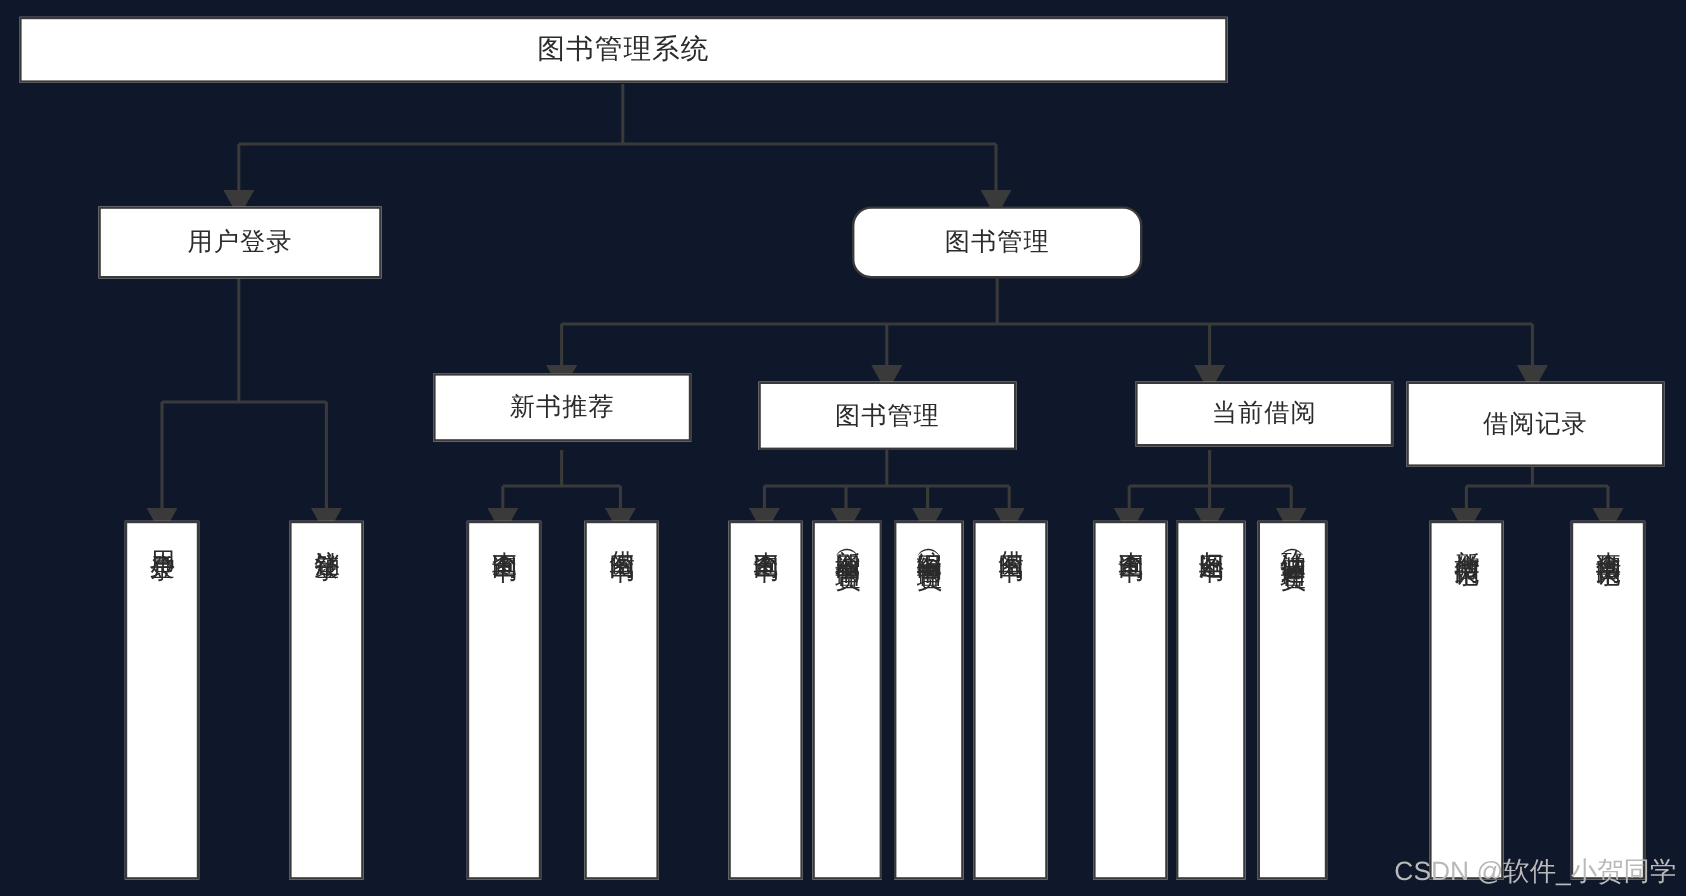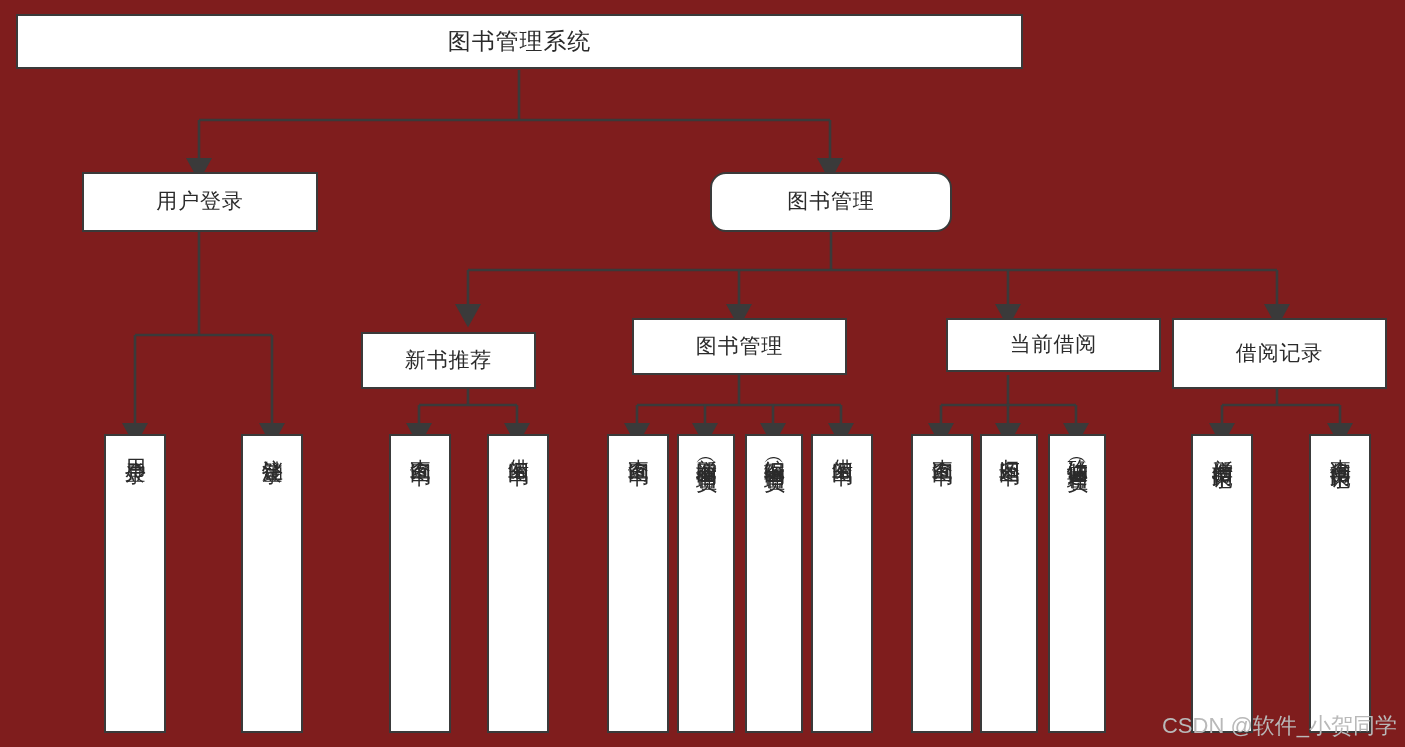--- a/index.html
+++ b/index.html
@@ -4,21 +4,21 @@
 <style>
   html, body {
     margin: 0;
     padding: 0;
     background: #ffffff;
   }
   #canvas {
     position: relative;
     width: 1405px;
     height: 747px;
-    background: #7f1d1d;
+    background: #0f172a;
     font-family: "DejaVu Sans", "Liberation Sans", sans-serif;
     overflow: hidden;
   }
   svg#wires {
     position: absolute;
     left: 0;
     top: 0;
     width: 1405px;
     height: 747px;
     pointer-events: none;
@@ -128,21 +128,21 @@
   </div>
 
   <div class="node h-node" style="left:82px; top:172px; width:236px; height:60px;">
     <span class="lbl">用户登录</span>
   </div>
 
   <div class="node h-node" style="left:710px; top:172px; width:242px; height:60px;border-radius:16px;">
     <span class="lbl">图书管理</span>
   </div>
 
-  <div class="node h-node" style="left:361px; top:332px; width:175px; height:57px;">
+  <div class="node h-node" style="left:361px; top:311px; width:215px; height:57px;">
     <span class="lbl">新书推荐</span>
   </div>
 
   <div class="node h-node" style="left:632px; top:318px; width:215px; height:57px;">
     <span class="lbl">图书管理</span>
   </div>
 
   <div class="node h-node" style="left:946px; top:318px; width:215px; height:54px;">
     <span class="lbl">当前借阅</span>
   </div>

